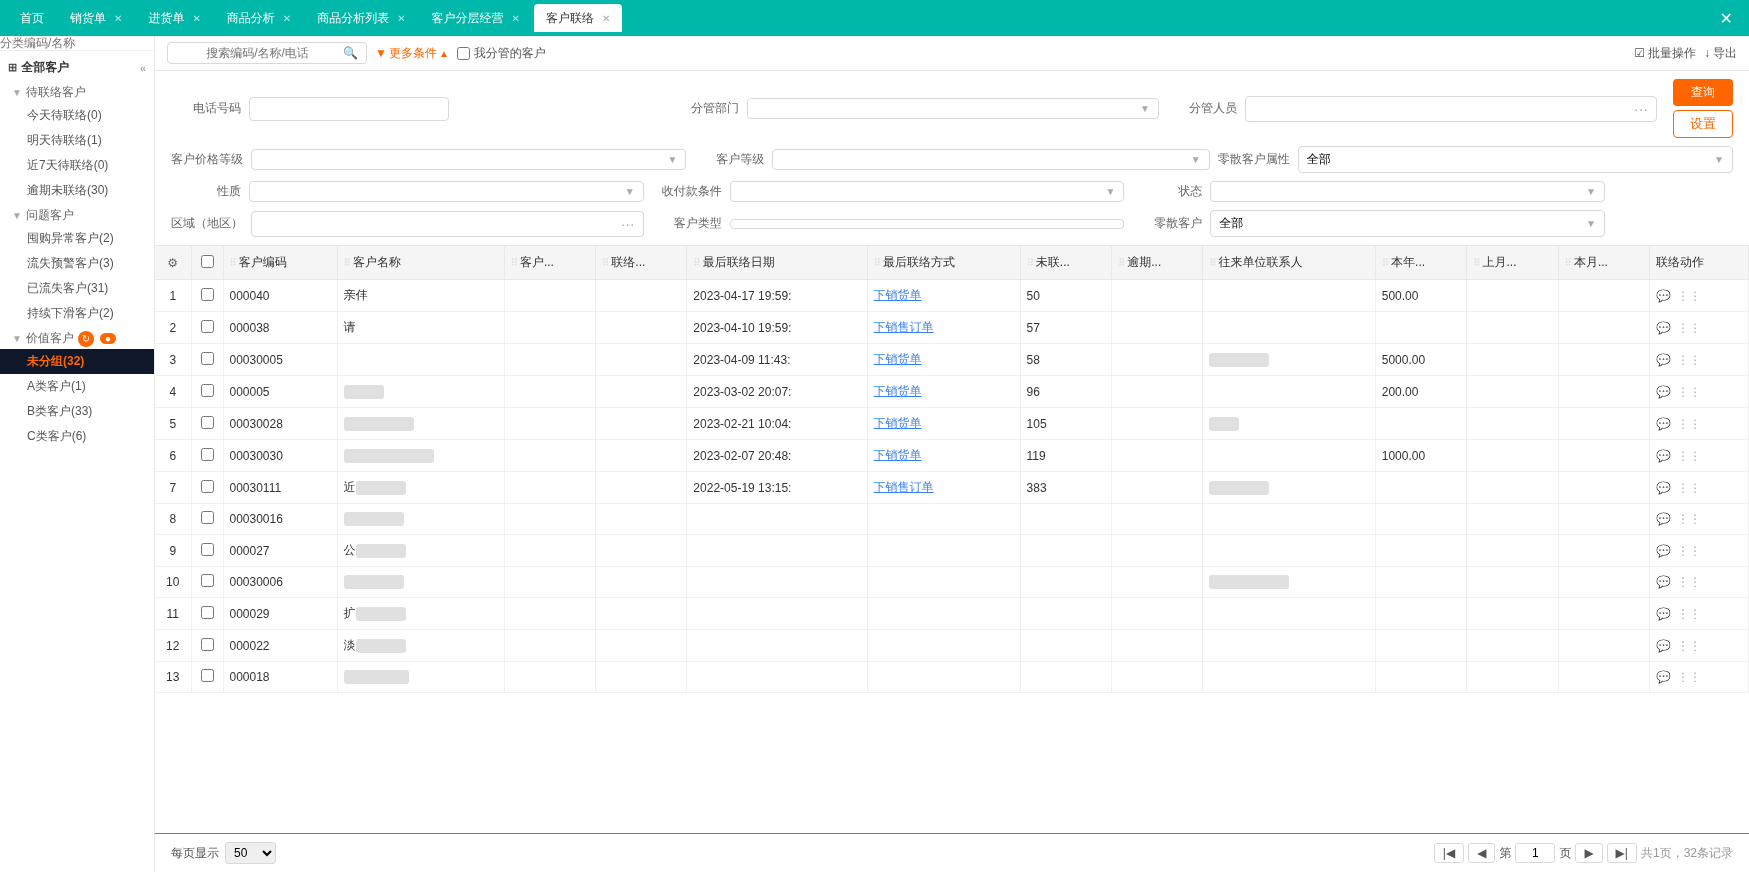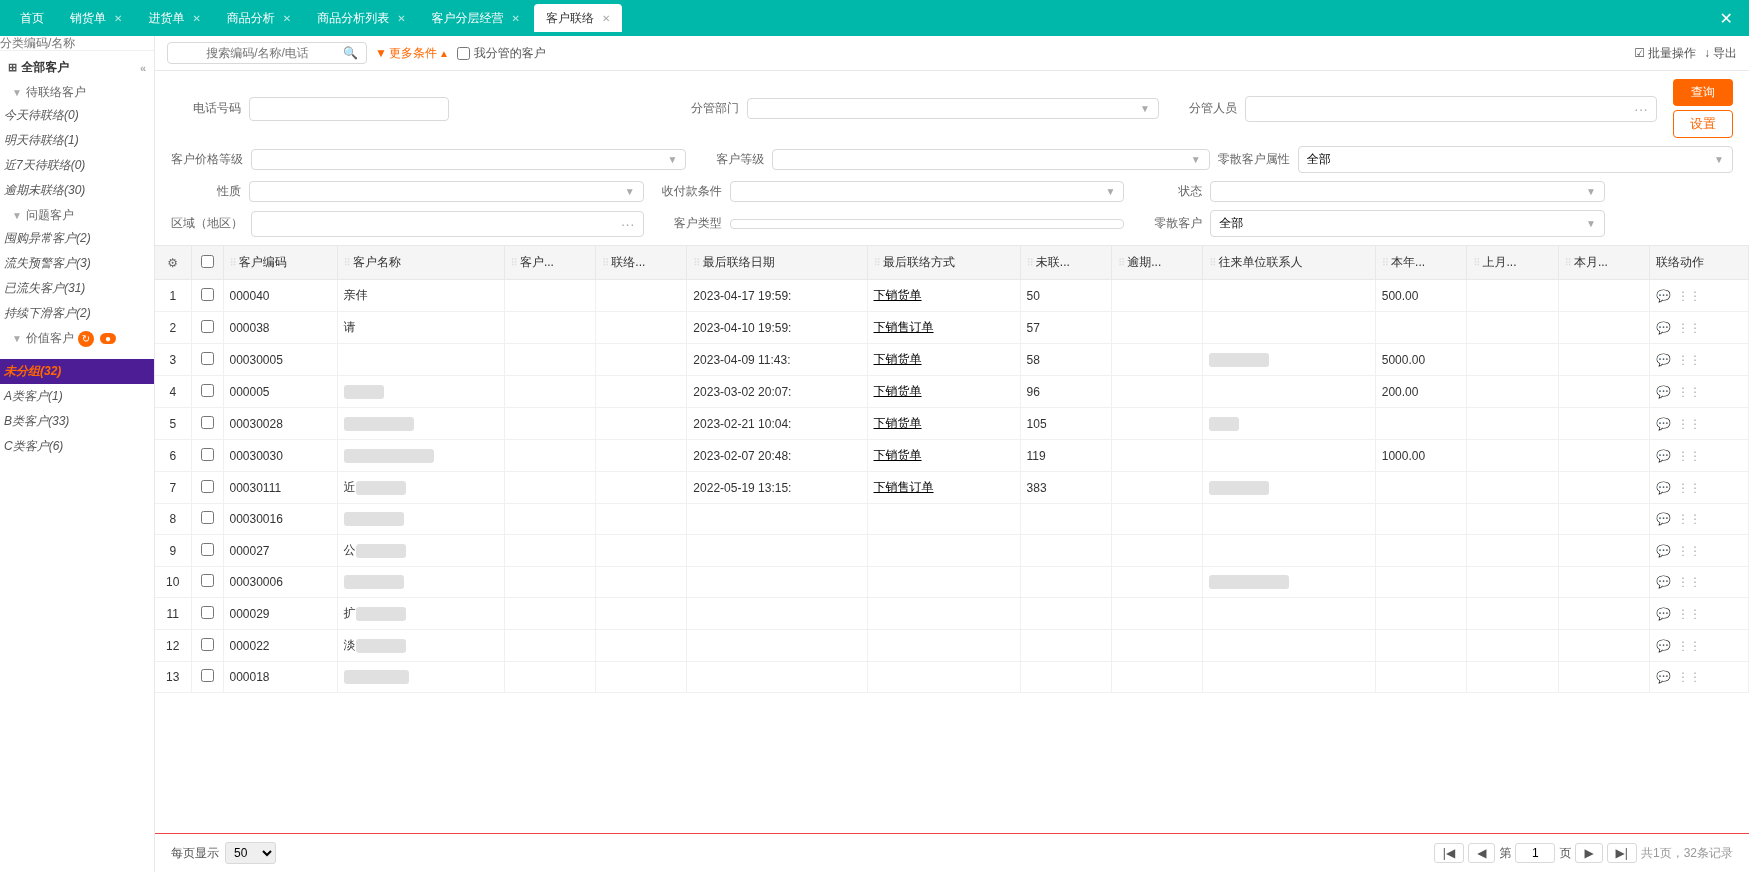--- a/index.html
+++ b/index.html
@@ -76,29 +76,28 @@
     .sidebar-group-label {
       padding: 4px 8px 2px 12px;
       color: #666;
       font-size: 12px;
       display: flex;
       align-items: center;
       gap: 4px;
     }
     .sidebar-group-label .arrow { color: #aaa; font-size: 10px; }
     .sidebar-item {
-      padding: 4px 8px 4px 4px;
+      padding: 4px 8px 4px 27px;
       color: #555;
       cursor: pointer;
       white-space: nowrap;
       overflow: hidden;
       text-overflow: ellipsis;
-      font-style: italic;
-    }
-    .sidebar-item.active { background: #4c1d95; color: #ff6600; font-weight: bold; margin-top: 10px; }
+    }
+    .sidebar-item.active { background: #0f172a; color: #ff6600; font-weight: bold; }
     .badge { background: #ff6600; color: #fff; border-radius: 8px; padding: 0 5px; font-size: 10px; margin-left: 2px; }
 
     
     .content-area {
       flex: 1;
       display: flex;
       flex-direction: column;
       overflow: hidden;
     }
 
@@ -254,21 +253,21 @@
     }
     thead th.center { text-align: center; }
     tbody tr { border-bottom: 1px solid #f0f0f0; }
     tbody td {
       padding: 7px 6px;
       color: #333;
       border-right: 1px solid #f0f0f0;
       white-space: nowrap;
     }
     tbody td.center { text-align: center; }
-    .link-text { color: #000000; cursor: pointer; text-decoration: underline; }
+    .link-text { color: #3b82f6; cursor: pointer; text-decoration: underline; }
     .blurred {
       background: #e0e0e0;
       border-radius: 3px;
       color: transparent;
       user-select: none;
       display: inline-block;
       height: 14px;
       vertical-align: middle;
     }
     .action-icons { display: flex; align-items: center; gap: 6px; color: #aaa; font-size: 14px; }

